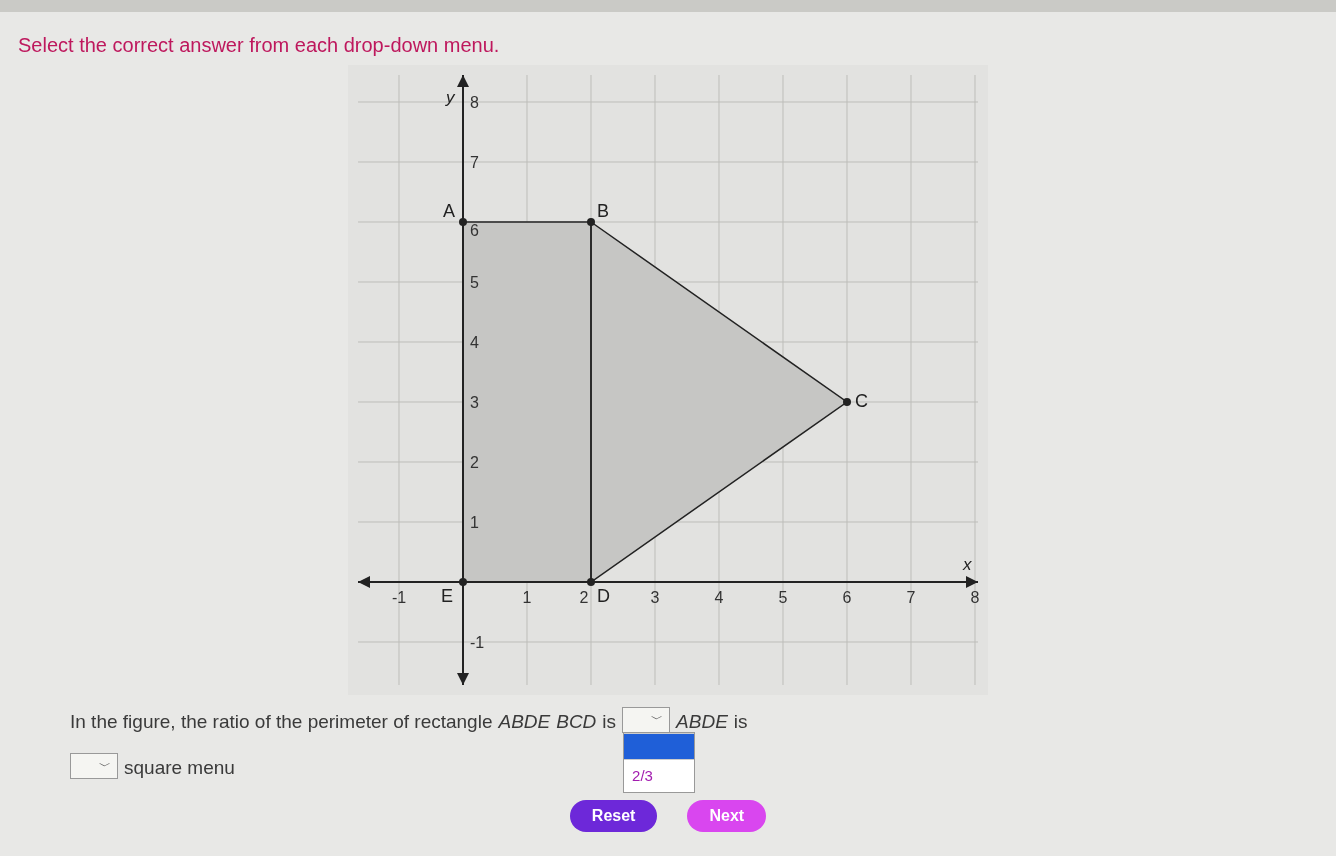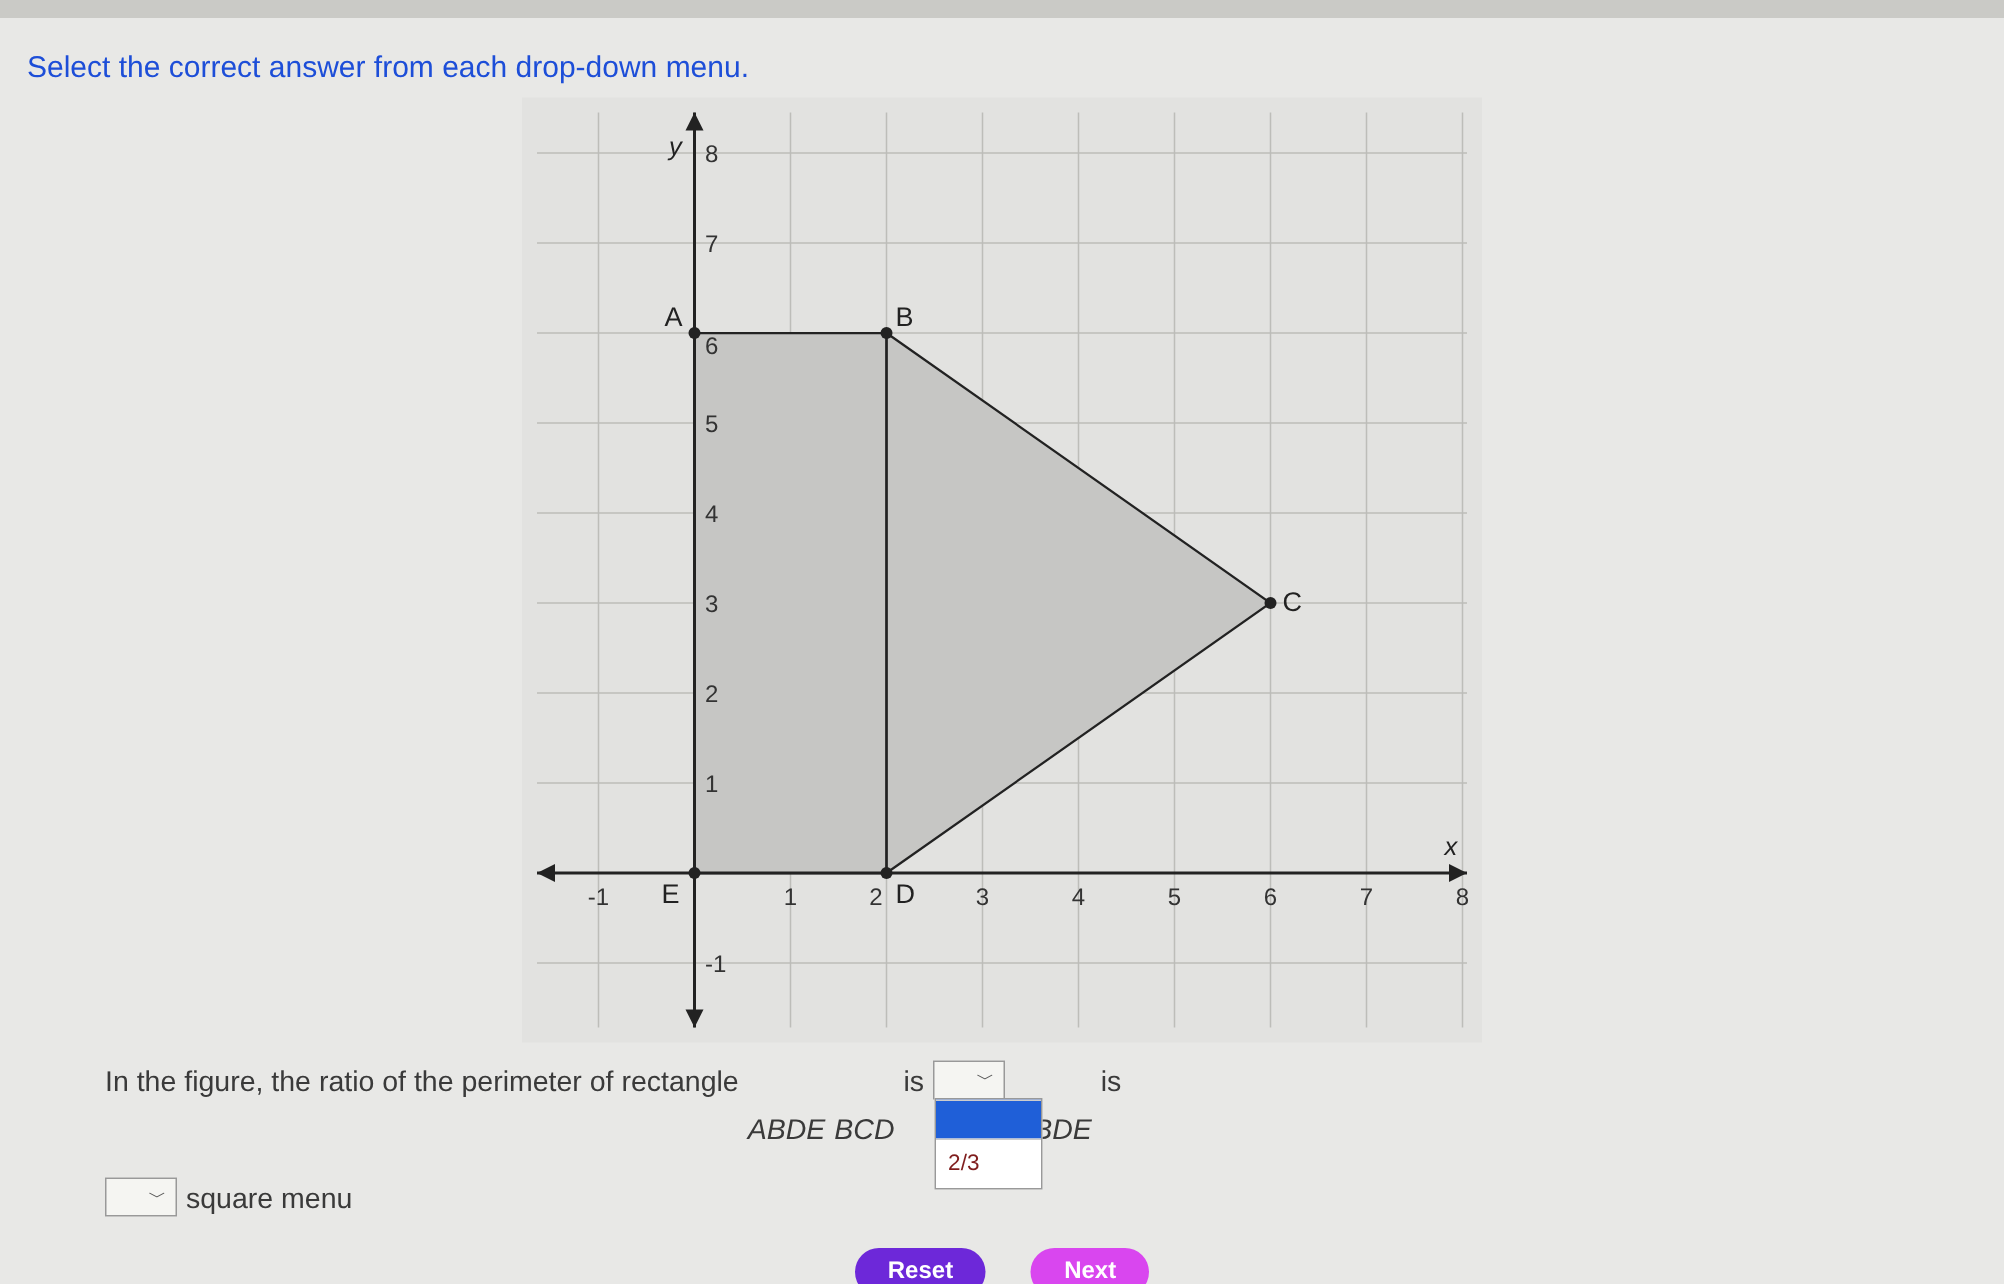--- a/index.html
+++ b/index.html
@@ -13,42 +13,42 @@
     overflow: hidden;
   }
   .top-strip {
     background: #cacac6;
     height: 12px;
     width: 100%;
   }
   .instruction {
     padding: 22px 0 0 18px;
     font-size: 20px;
-    color: #1d4ed8;
+    color: #be185d;
   }
   .chart-wrap {
     display: flex;
     justify-content: center;
     margin-top: 8px;
   }
   .chart {
     background: #e2e2e0;
     width: 640px;
     height: 630px;
   }
   .question-row {
     display: flex;
     flex-wrap: wrap;
     padding: 12px 30px 0 70px;
     font-size: 19px;
     color: #3a3a3a;
     gap: 8px 6px;
     line-height: 1.6;
   }
-  .ital { font-style: italic; margin-top: 32px; }
+  .ital { font-style: italic; }
   .dropdown {
     display: inline-flex;
     align-items: center;
     justify-content: flex-end;
     border: 1px solid #999;
     background: #f5f5f2;
     height: 26px;
     min-width: 48px;
     padding: 0 6px;
     cursor: pointer;
@@ -63,21 +63,21 @@
     top: 100%;
     left: 0;
     width: 72px;
     border: 1px solid #999;
     background: #fff;
     z-index: 20;
   }
   .dd-item {
     padding: 4px 8px;
     font-size: 15px;
-    color: #7f1d1d;
+    color: #a21caf;
     border-top: 1px solid #ccc;
   }
   .dd-item.sel {
     background: #1f5fd8;
     color: #fff;
     height: 26px;
   }
   .buttons {
     display: flex;
     justify-content: center;

